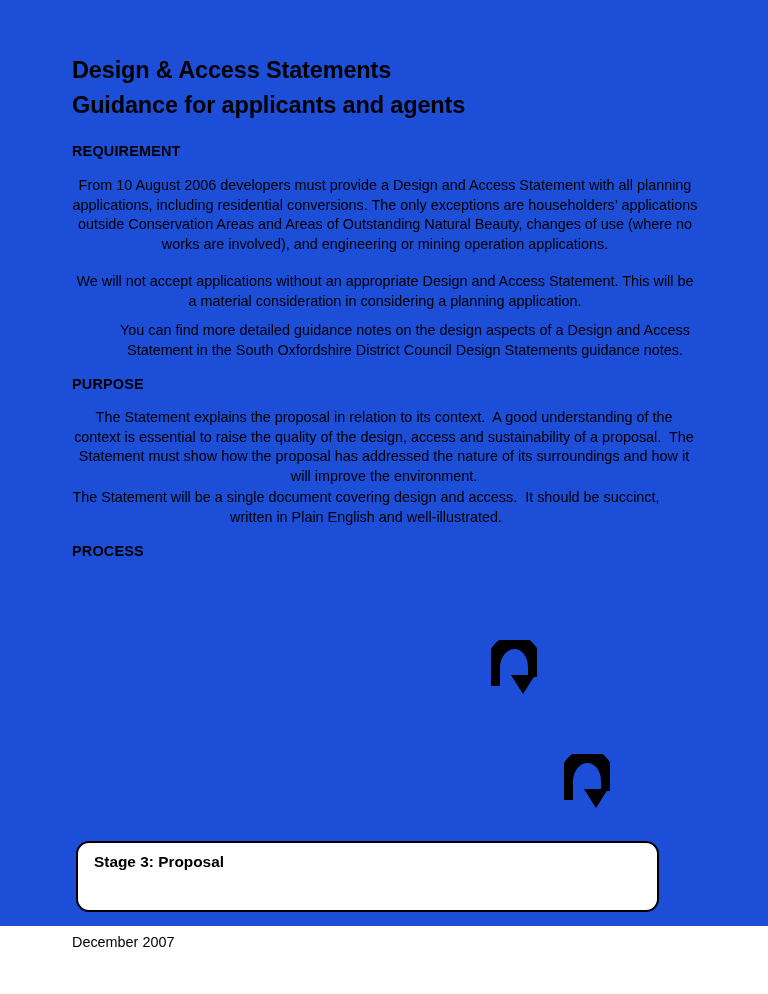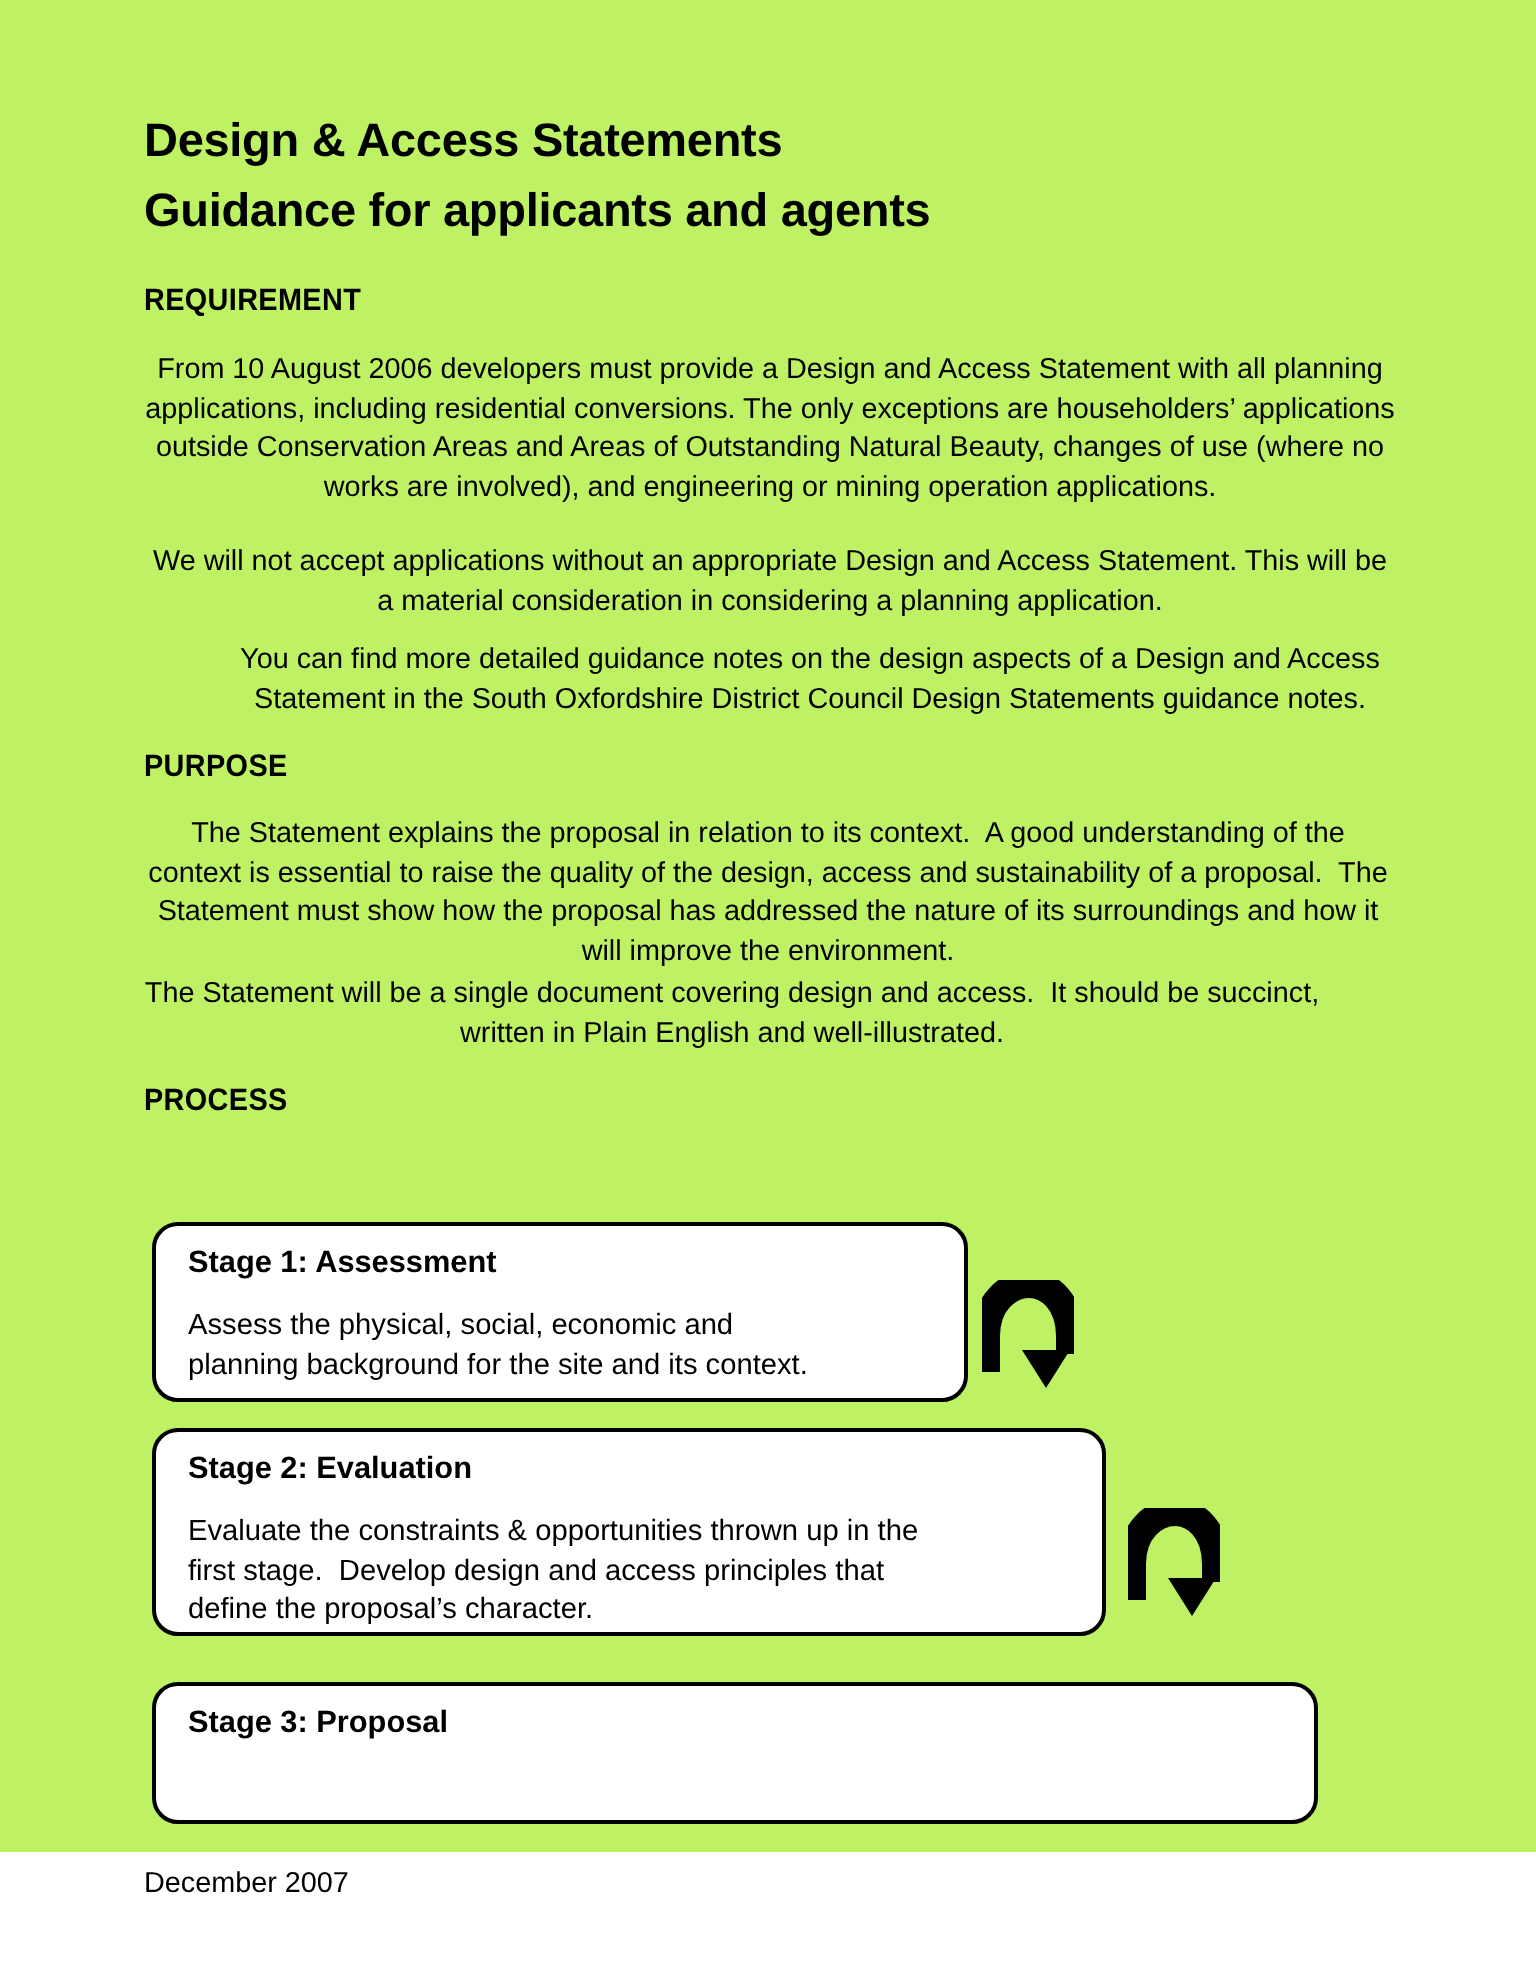--- a/index.html
+++ b/index.html
@@ -14,21 +14,21 @@
     font-family: "Liberation Sans", sans-serif;
     color: #000000;
     overflow: hidden;
   }
 
   .page {
     position: absolute;
     left: 0; top: 0;
     width: 768px;
     height: 926px;
-    background: #bef264;
+    background: #1d4ed8;
   }
 
   
   .doc-title {
     position: absolute;
     left: 72px;
     width: 640px;
     font-weight: bold;
     font-size: 23.5px;
     line-height: 34px;
@@ -121,37 +121,26 @@
 
   <div class="section-heading" style="top:374px;">PURPOSE</div>
 
   <div class="para" style="top:408px; width:624px;">The Statement explains the proposal in relation to its context.  A good understanding of the context is essential to raise the quality of the design, access and sustainability of a proposal.  The Statement must show how the proposal has addressed the nature of its surroundings and how it will improve the environment.</div>
 
   <div class="para" style="top:488px; width:588px;">The Statement will be a single document covering design and access.  It should be succinct, written in Plain English and well-illustrated.</div>
 
   <div class="section-heading" style="top:541px;">PROCESS</div>
 
 
-  <div class="stage-box" style="left:76px; top:611px; width:408px; height:90px;">
-    <div class="stage-title">Stage 1: Assessment</div>
-    <div class="stage-body" style="top:41px;">Assess the physical, social, economic and
-planning background for the site and its context.</div>
-  </div>
 
   <svg class="uturn-arrow" style="left:491px; top:640px;" width="46" height="54" viewBox="0 0 46 54">
     <path d="M2,46 L2,28 C2,11 13.5,2 23.5,2 C33.5,2 44,11 44,28 L44,37 L44,37" fill="none" stroke="#000000" stroke-width="14" stroke-linecap="butt"></path>
     <polygon points="44,54 32,35 56,35" fill="#000000" transform="translate(-12,0)"></polygon>
   </svg>
 
-  <div class="stage-box" style="left:76px; top:714px; width:477px; height:104px;">
-    <div class="stage-title">Stage 2: Evaluation</div>
-    <div class="stage-body" style="top:41px;">Evaluate the constraints &amp; opportunities thrown up in the
-first stage.  Develop design and access principles that
-define the proposal’s character.</div>
-  </div>
 
   <svg class="uturn-arrow" style="left:564px; top:754px;" width="46" height="54" viewBox="0 0 46 54">
     <path d="M2,46 L2,28 C2,11 13.5,2 23.5,2 C33.5,2 44,11 44,28 L44,37 L44,37" fill="none" stroke="#000000" stroke-width="14" stroke-linecap="butt"></path>
     <polygon points="44,54 32,35 56,35" fill="#000000" transform="translate(-12,0)"></polygon>
   </svg>
 
   <div class="stage-box" style="left:76px; top:841px; width:583px; height:71px;">
     <div class="stage-title">Stage 3: Proposal</div>
   </div>
 

